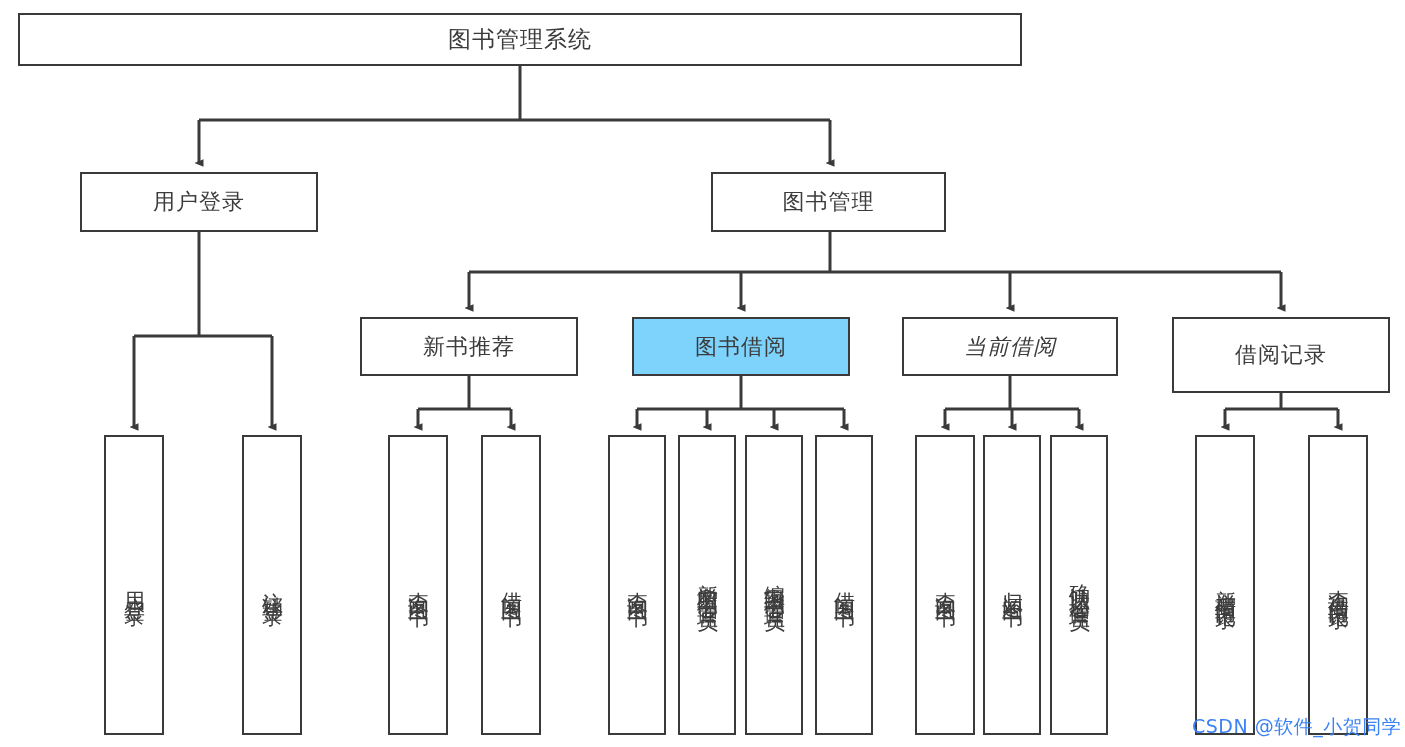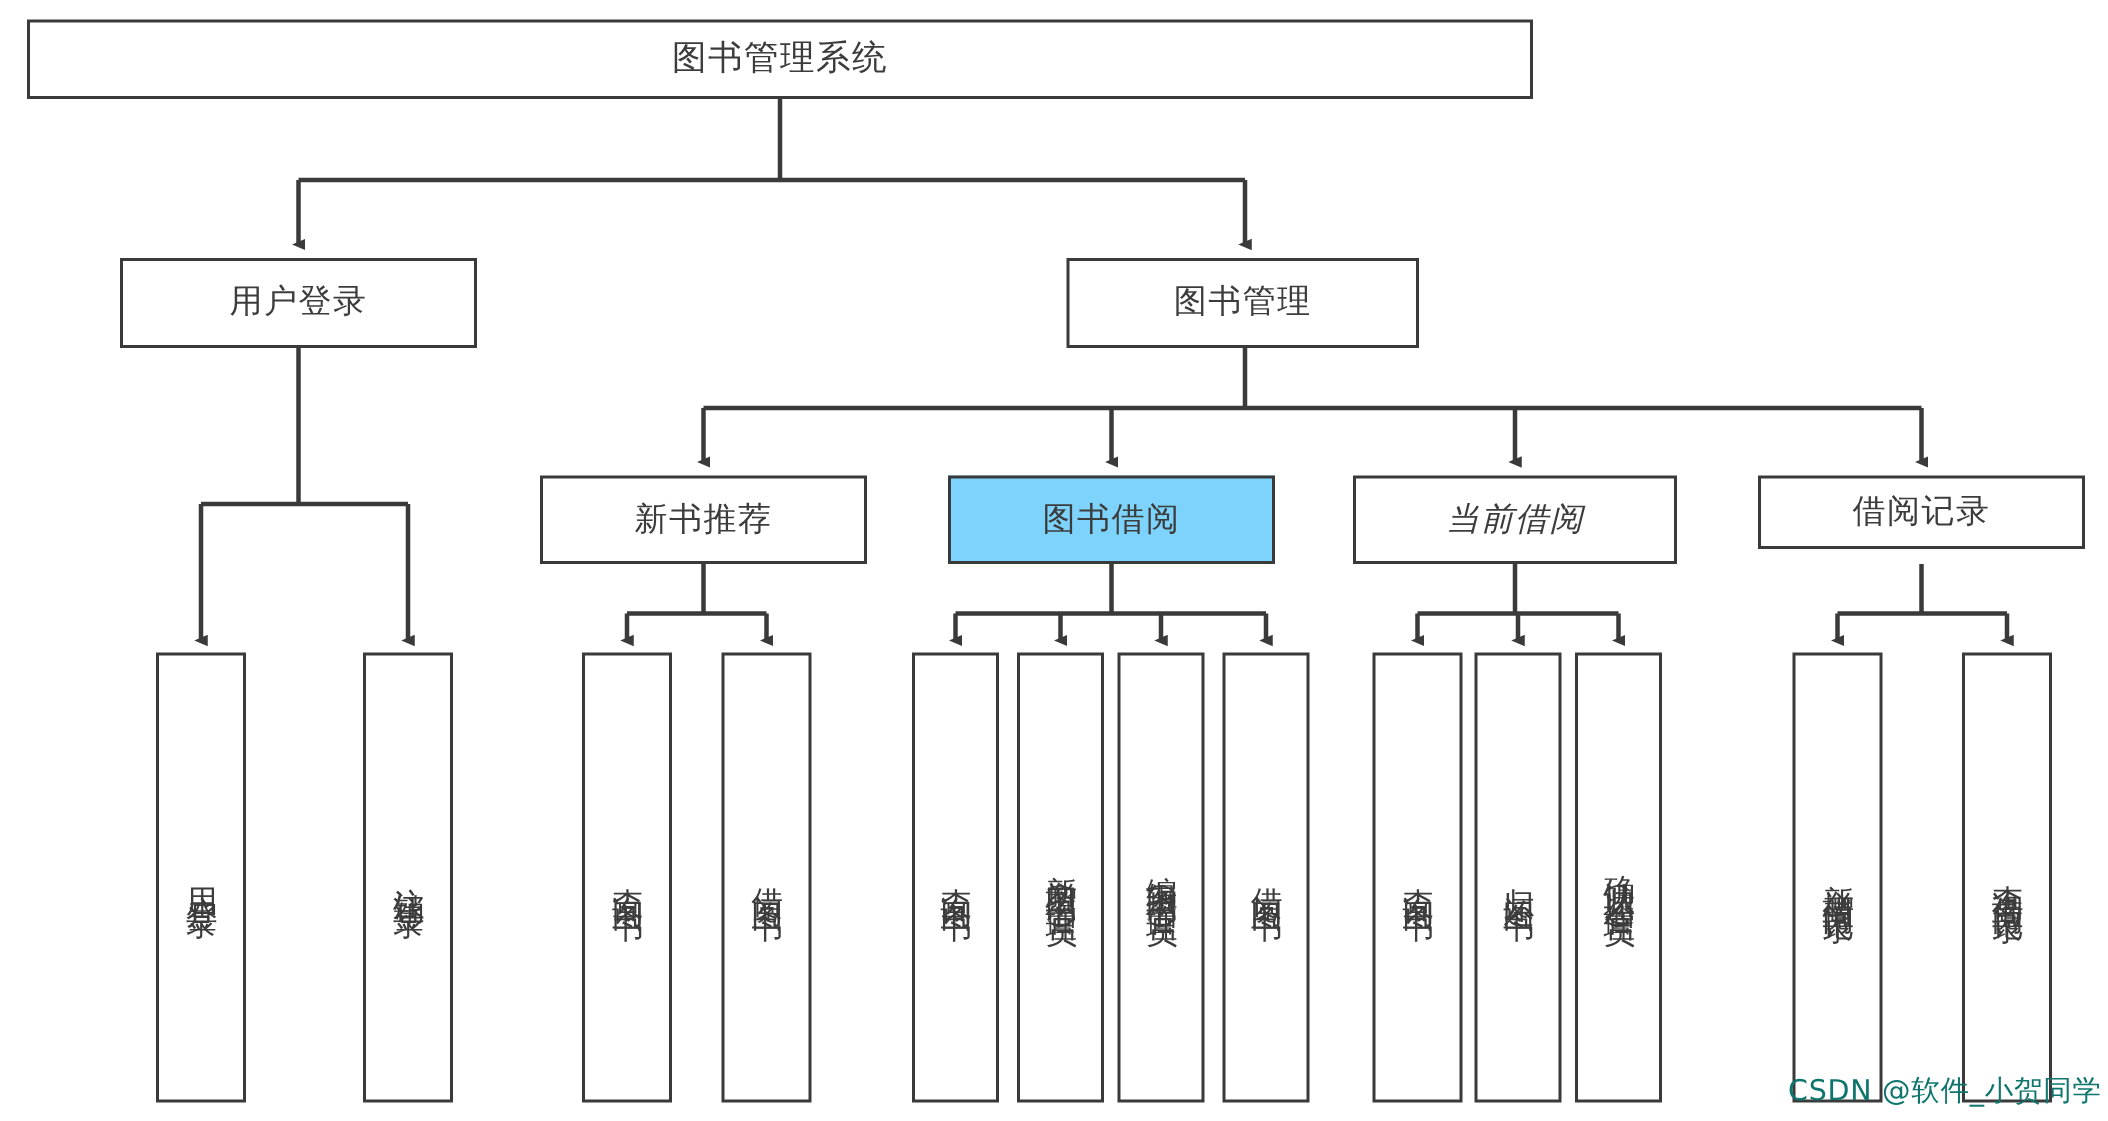--- a/index.html
+++ b/index.html
@@ -150,21 +150,21 @@
 
   <div class="node horiz" style="left: 711px; top: 172px; width: 235px; height: 60px; border-color: rgb(58, 58, 58); background: rgb(255, 255, 255); color: rgb(60, 60, 60);">
     <span class="node-label">图书管理</span>
   </div>
   <div class="node horiz" style="left: 632px; top: 317px; width: 218px; height: 59px; border-color: rgb(58, 58, 58); background: #7dd3fc; color: rgb(60, 60, 60);">
     <span class="node-label">图书借阅</span>
   </div>
   <div class="node horiz" style="left: 902px; top: 317px; width: 216px; height: 59px; border-color: rgb(58, 58, 58); background: rgb(255, 255, 255); color: rgb(60, 60, 60); font-style: italic;">
     <span class="node-label">当前借阅</span>
   </div>
-  <div class="node horiz" style="left: 1172px; top: 317px; width: 218px; height: 49px; border-color: rgb(58, 58, 58); background: rgb(255, 255, 255); color: rgb(60, 60, 60); justify-content: center;">
+  <div class="node horiz" style="left: 1172px; top: 317px; width: 218px; height: 76px; border-color: rgb(58, 58, 58); background: rgb(255, 255, 255); color: rgb(60, 60, 60); justify-content: center;">
     <span class="node-label">借阅记录</span>
   </div>
 
   <div class="node vert" style="left: 104px; top: 435px; width: 60px; height: 300px; border-color: rgb(58, 58, 58); background: rgb(255, 255, 255); color: rgb(60, 60, 60);">
     <span class="node-label">用户登录</span>
   </div>
   <div class="node vert" style="left: 242px; top: 435px; width: 60px; height: 300px; border-color: rgb(58, 58, 58); background: rgb(255, 255, 255); color: rgb(60, 60, 60);">
     <span class="node-label">注销登录</span>
   </div>
   <div class="node vert" style="left: 388px; top: 435px; width: 60px; height: 300px; border-color: rgb(58, 58, 58); background: rgb(255, 255, 255); color: rgb(60, 60, 60);">
@@ -194,15 +194,15 @@
   <div class="node vert tall-text" style="left: 1050px; top: 435px; width: 58px; height: 300px; border-color: rgb(58, 58, 58); background: rgb(255, 255, 255); color: rgb(60, 60, 60);">
     <span class="node-label">确认归还（管理员）</span>
   </div>
   <div class="node vert tall-text" style="left: 1195px; top: 435px; width: 60px; height: 300px; border-color: rgb(58, 58, 58); background: rgb(255, 255, 255); color: rgb(60, 60, 60);">
     <span class="node-label">新增借阅记录</span>
   </div>
   <div class="node vert tall-text" style="left: 1308px; top: 435px; width: 60px; height: 300px; border-color: rgb(58, 58, 58); background: rgb(255, 255, 255); color: rgb(60, 60, 60);">
     <span class="node-label">查询借阅记录</span>
   </div>
 
-  <div class="watermark" style="left: 1192px; top: 714px; color: #0f766e;">CSDN @软件_小贺同学</div>
+  <div class="watermark" style="left: 1192px; top: 714px; color: #3b82f6;">CSDN @软件_小贺同学</div>
 
 </div>
 
 </body></html>

